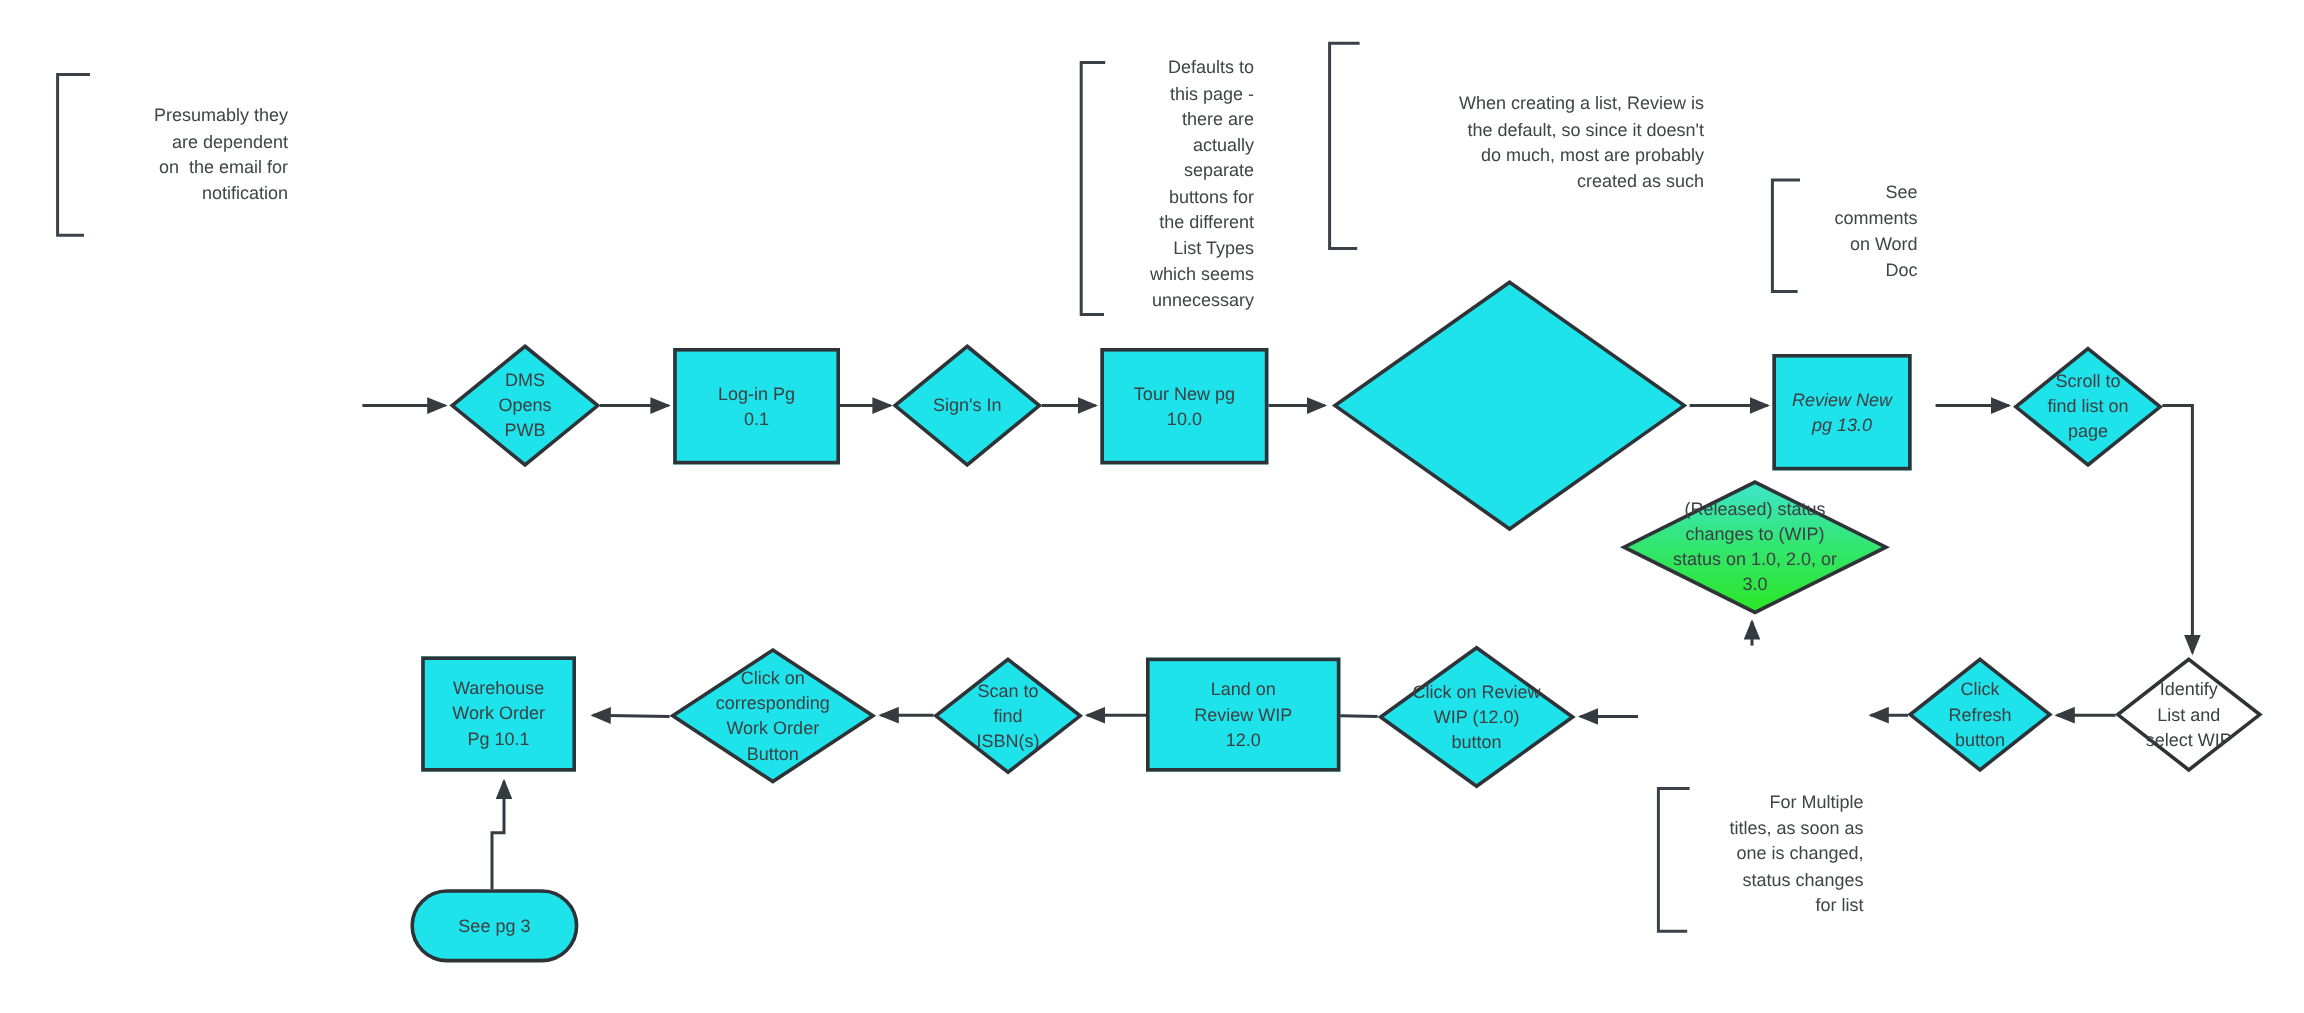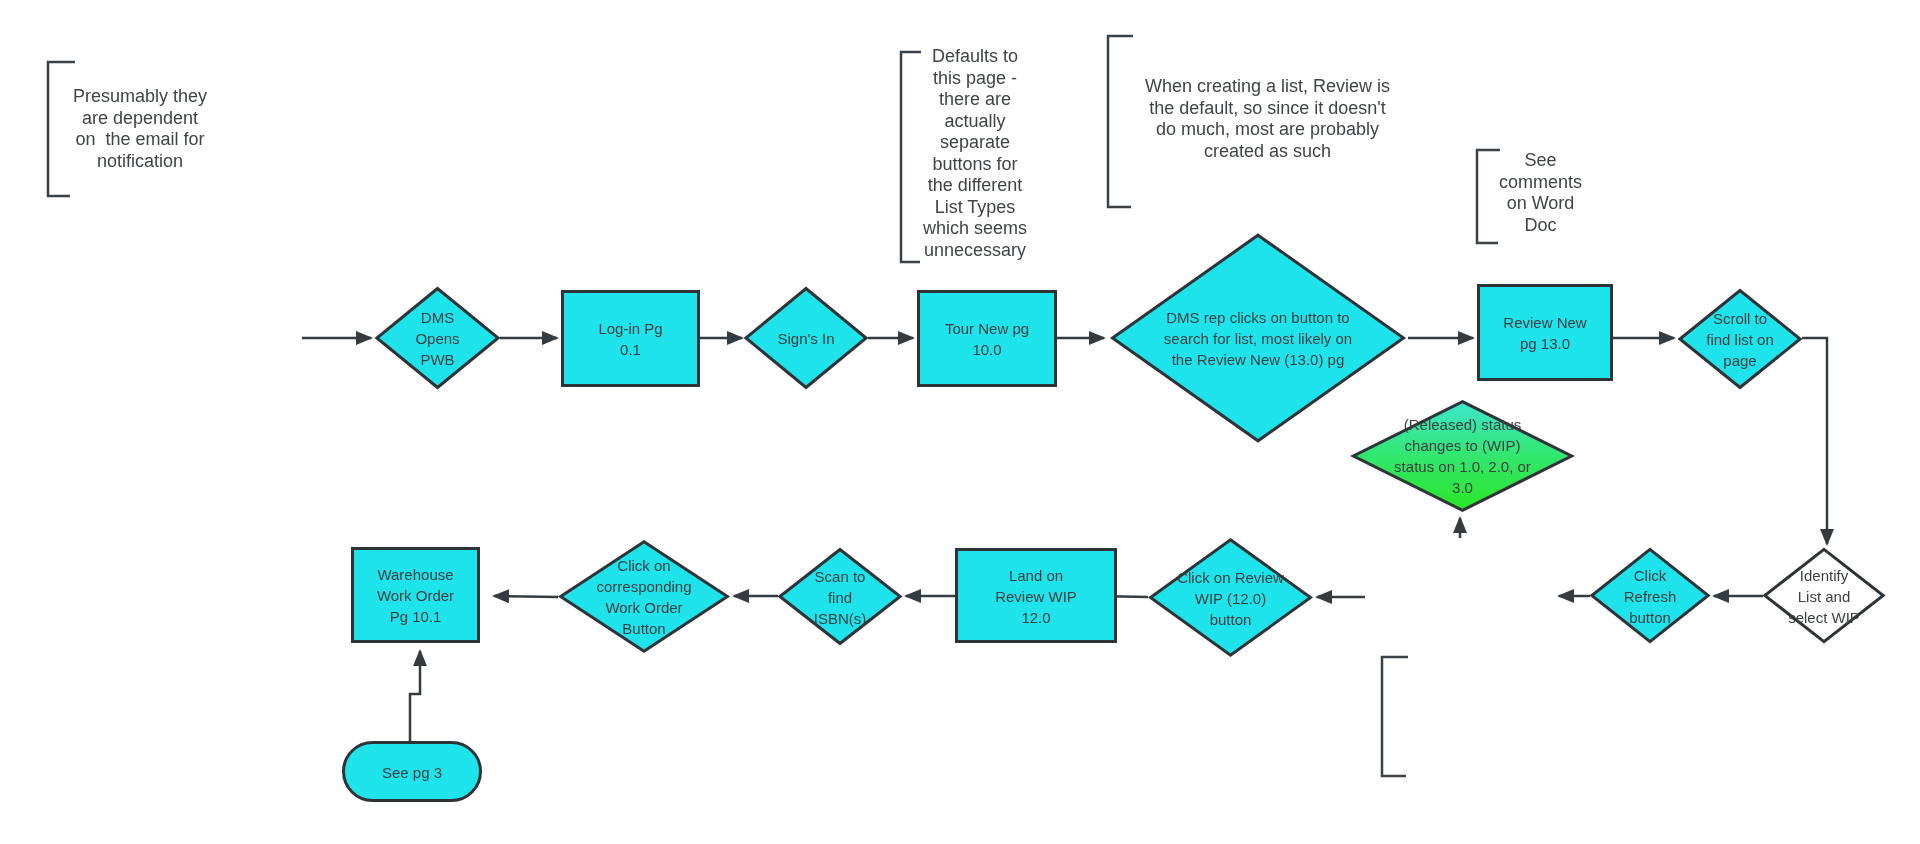--- a/index.html
+++ b/index.html
@@ -19,22 +19,22 @@
   .node svg.shape { position:absolute; left:0; top:0; width:100%; height:100%; overflow:visible; display:block; }
   .node svg.shape polygon { fill:var(--shape-fill); stroke:var(--shape-stroke); stroke-width:3; }
   .node.white svg.shape polygon { fill:var(--white-fill); }
   .node.green svg.shape polygon { fill:url(#greenGrad); }
   .rect-shape {
     position:absolute; left:0; top:0; right:0; bottom:0;
     background:var(--shape-fill); border:3px solid var(--shape-stroke); box-sizing:border-box;
   }
   .stadium .rect-shape { border-radius:32px; }
   .annotation {
-    position:absolute; text-align:center; white-space:pre-wrap;
-    font-size:18px; line-height:21.5px; color:var(--annotation-text);
+    position:absolute; text-align:right; white-space:pre-wrap;
+    font-size:15px; line-height:21.5px; color:var(--annotation-text);
   }
 </style>
 </head>
 <body>
 
 <div id="canvas">
 
   <svg id="connector-layer" viewBox="0 0 1920 844">
     <defs>
       <linearGradient id="greenGrad" x1="0" y1="0" x2="0" y2="1">
@@ -85,20 +85,25 @@
 which seems
 unnecessary</div>
   <div class="annotation" style="left:1115px; top:76px; width:305px;">When creating a list, Review is
 the default, so since it doesn't
 do much, most are probably
 created as such</div>
   <div class="annotation" style="left:1483px; top:150px; width:115px;">See
 comments
 on Word
 Doc</div>
+  <div class="annotation" style="left:1383px; top:658px; width:170px;">For Multiple
+titles, as soon as
+one is changed,
+status changes
+for list</div>
 
 
   <div class="node" style="left:375px; top:287px; width:125px; height:102px;">
     <svg class="shape" viewBox="0 0 100 100" preserveAspectRatio="none">
         <polygon points="50,1.5 98.5,50 50,98.5 1.5,50" vector-effect="non-scaling-stroke"></polygon>
       </svg>
     <div class="label">DMS
 Opens
 PWB</div>
   </div>
@@ -119,26 +124,23 @@
   <div class="node" style="left:917px; top:290px; width:140px; height:97px;">
     <div class="rect-shape"></div>
     <div class="label">Tour New pg
 10.0</div>
   </div>
 
   <div class="node" style="left:1108px; top:232px; width:300px; height:212px;">
     <svg class="shape" viewBox="0 0 100 100" preserveAspectRatio="none">
         <polygon points="50,1.5 98.5,50 50,98.5 1.5,50" vector-effect="non-scaling-stroke"></polygon>
       </svg>
-    <div class="label">DMS rep clicks on button to
-search for list, most likely on
-the Review New (13.0) pg</div>
-  </div>
-
-  <div class="node" style="left:1477px; top:284px; width:136px; height:97px;">
+  </div>
+
+  <div class="node" style="left:1477px; top:295px; width:116px; height:97px;font-style:italic;">
     <div class="rect-shape"></div>
     <div class="label">Review New
 pg 13.0</div>
   </div>
 
   <div class="node" style="left:1678px; top:289px; width:124px; height:100px;">
     <svg class="shape" viewBox="0 0 100 100" preserveAspectRatio="none">
         <polygon points="50,1.5 98.5,50 50,98.5 1.5,50" vector-effect="non-scaling-stroke"></polygon>
       </svg>
     <div class="label">Scroll to

